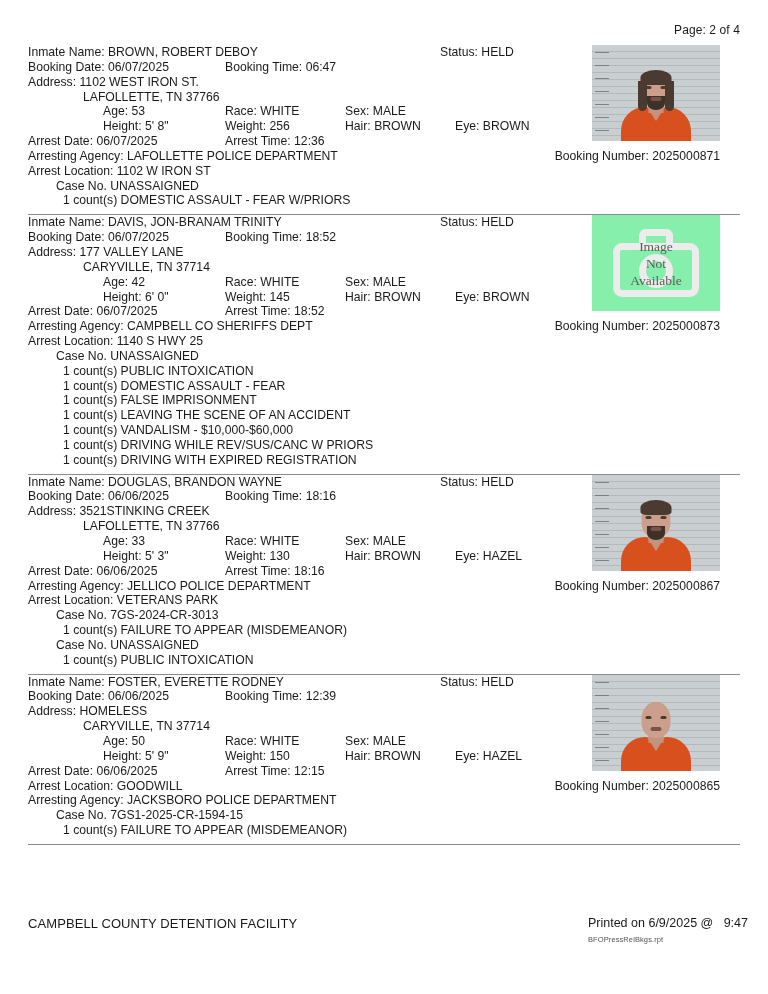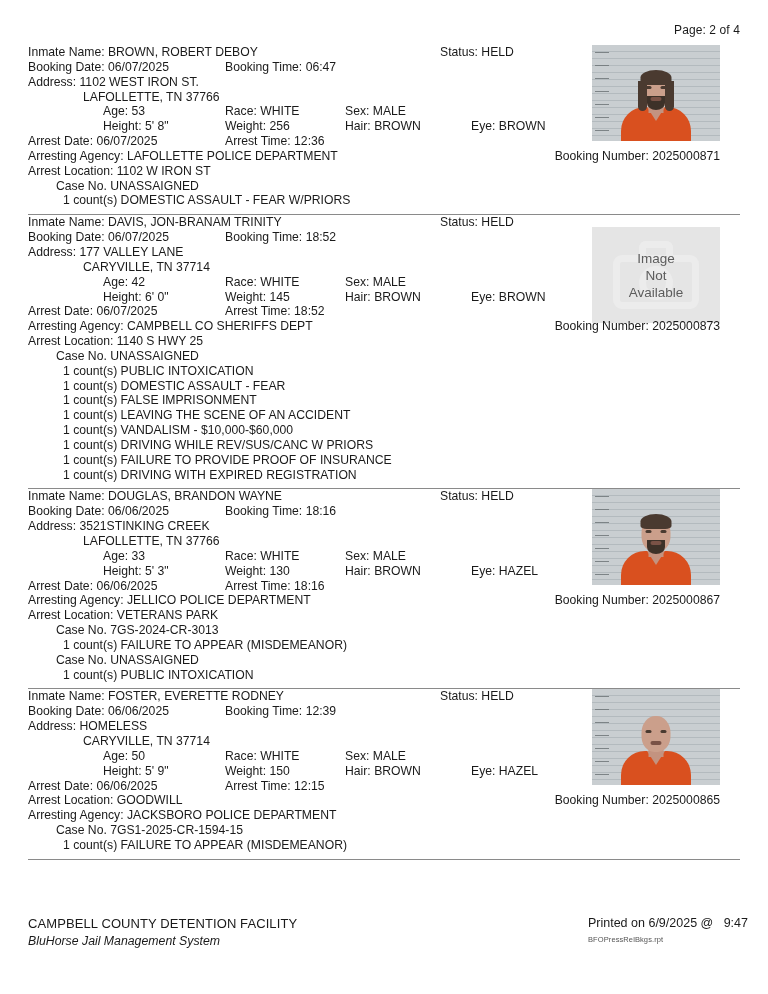--- a/index.html
+++ b/index.html
@@ -70,21 +70,21 @@
   .col {
     position: absolute;
     top: 0;
     white-space: nowrap;
   }
   .c-label { left: 0px; }
   .c-ind1  { left: 55px; }   
   .c-ind2  { left: 75px; }   
   .c-2     { left: 197px; }  
   .c-3     { left: 317px; }  
-  .c-4     { left: 427px; margin-left: 16px; }  
+  .c-4     { left: 427px; }  
   .c-status{ left: 412px; }  
 
   .case-line  { padding-left: 28px; }
   .count-line { padding-left: 35px; }
 
   
   .photo {
     position: absolute;
     width: 128px;
     height: 96px;
@@ -221,22 +221,23 @@
     border-right: 9px solid transparent;
     border-top: 14px solid #c39380;
   }
 
   
   .no-image {
     position: absolute;
     width: 128px;
     height: 96px;
     right: 20px;
-    top: 12px;
-    background: #e5e5e5;
+    top: 0;
+    background: #86efac;
+    font-family: Liberation Serif, serif;
   }
   .no-image .cam {
     position: absolute;
     left: 50%;
     top: 50%;
     transform: translate(-50%, -50%);
     width: 86px;
     height: 68px;
   }
   .no-image .cam-body {
@@ -448,21 +449,20 @@
             <div class="line">
               <span class="col c-label"><span>Arrest Location: </span><span>1140 S HWY 25</span></span>
             </div>
             <div class="line case-line"><span>Case No. </span><span>UNASSAIGNED</span></div>
             <div class="line count-line">1 count(s) PUBLIC INTOXICATION</div>
             <div class="line count-line">1 count(s) DOMESTIC ASSAULT  - FEAR</div>
             <div class="line count-line">1 count(s) FALSE IMPRISONMENT</div>
             <div class="line count-line">1 count(s) LEAVING THE SCENE OF AN ACCIDENT</div>
             <div class="line count-line">1 count(s) VANDALISM - $10,000-$60,000</div>
             <div class="line count-line">1 count(s) DRIVING WHILE REV/SUS/CANC W PRIORS</div>
-            <div class="line count-line">1 count(s) FAILURE TO PROVIDE PROOF OF INSURANCE</div>
             <div class="line count-line">1 count(s) DRIVING WITH EXPIRED REGISTRATION</div>
           </div>
         </div>
       </div>
       <div class="divider"></div>
       <div class="record">
         <div class="record-inner">
           <div class="photo">
             <div class="wall"></div>
             <div class="ticks"></div>
@@ -577,21 +577,20 @@
             <div class="line count-line">1 count(s) FAILURE TO APPEAR (MISDEMEANOR)</div>
           </div>
         </div>
       </div>
       <div class="divider"></div>
     </div>
 
   <div class="footer">
     <div class="footer-left">
       <div class="facility-name">CAMPBELL COUNTY DETENTION FACILITY</div>
-      <div class="system-name">BluHorse Jail Management System</div>
     </div>
     <div class="footer-right">
       <div class="printed-on">Printed on 6/9/2025 @   9:47</div>
       <div class="report-file">BFOPressRelBkgs.rpt</div>
     </div>
   </div>
 
 </div>
 
 </body></html>

